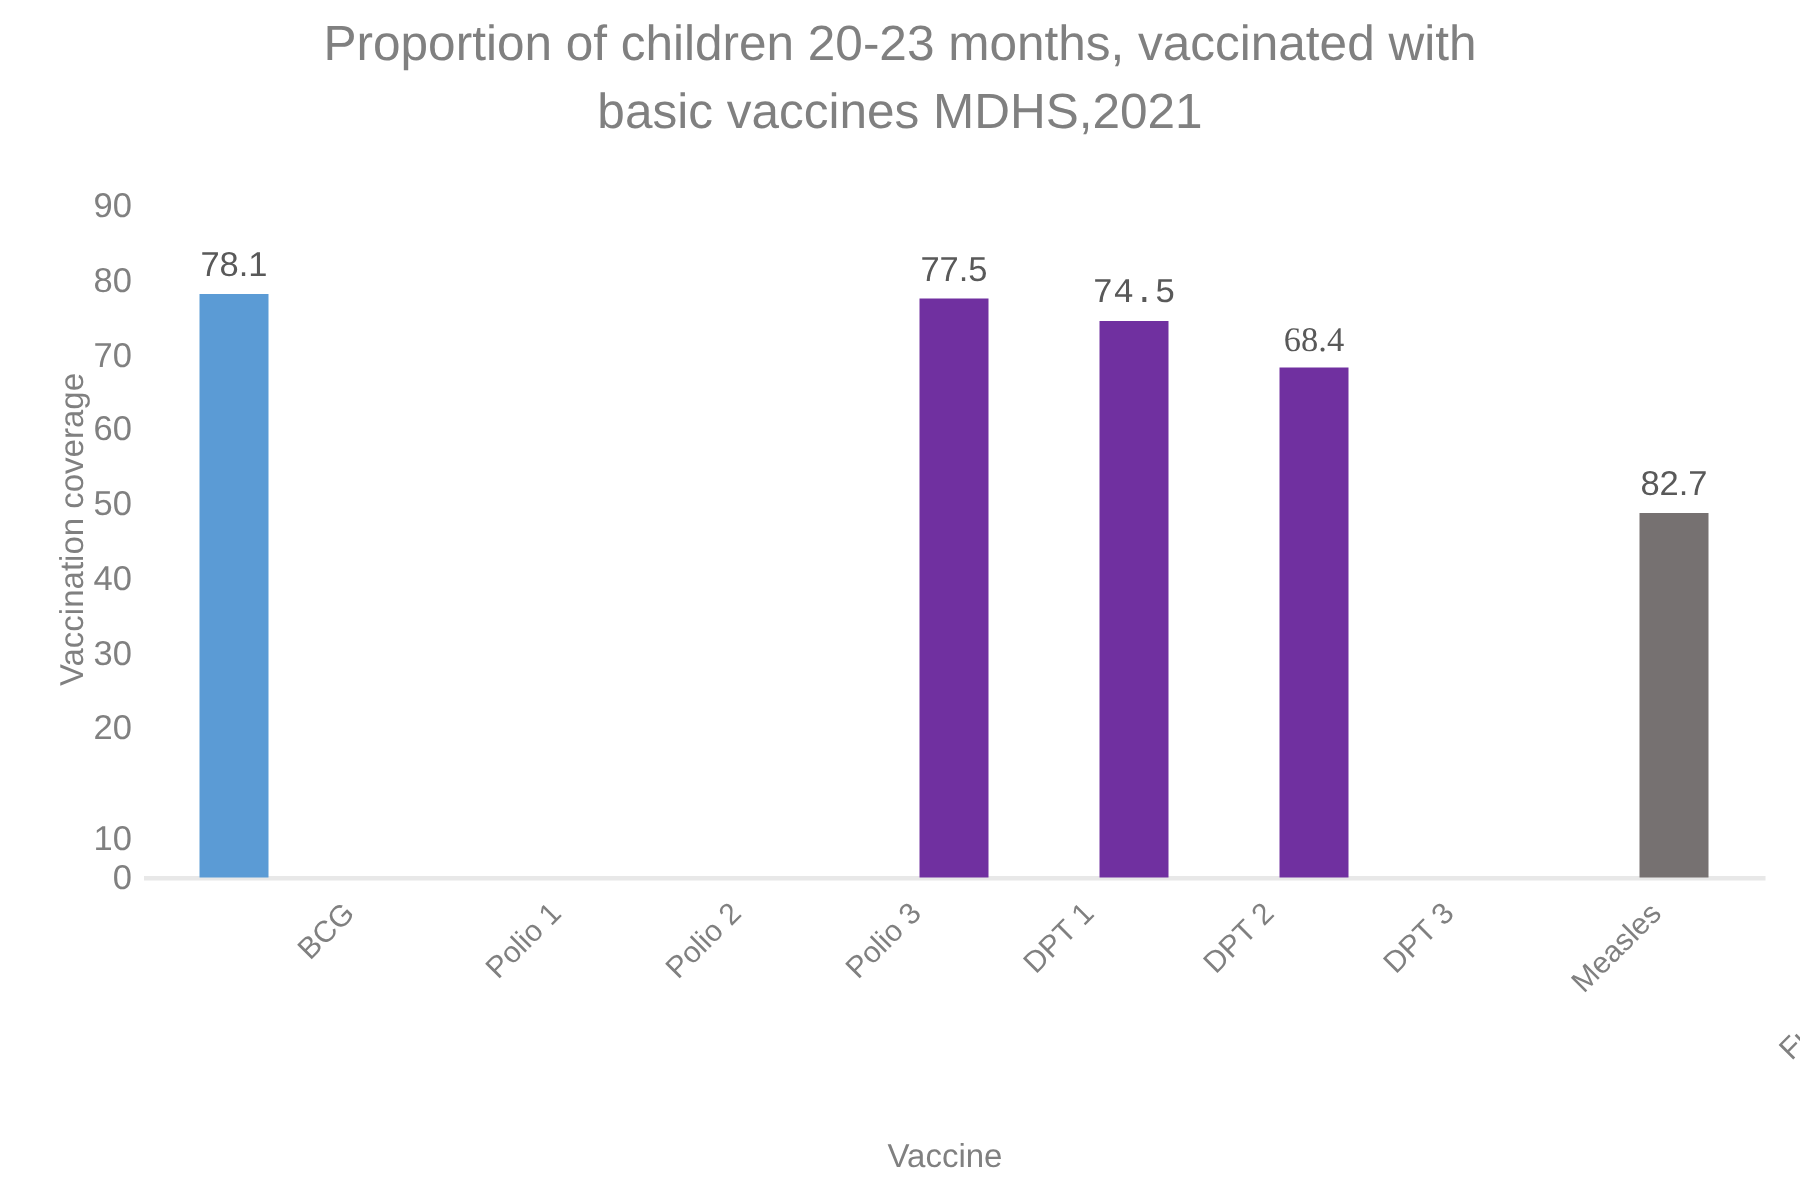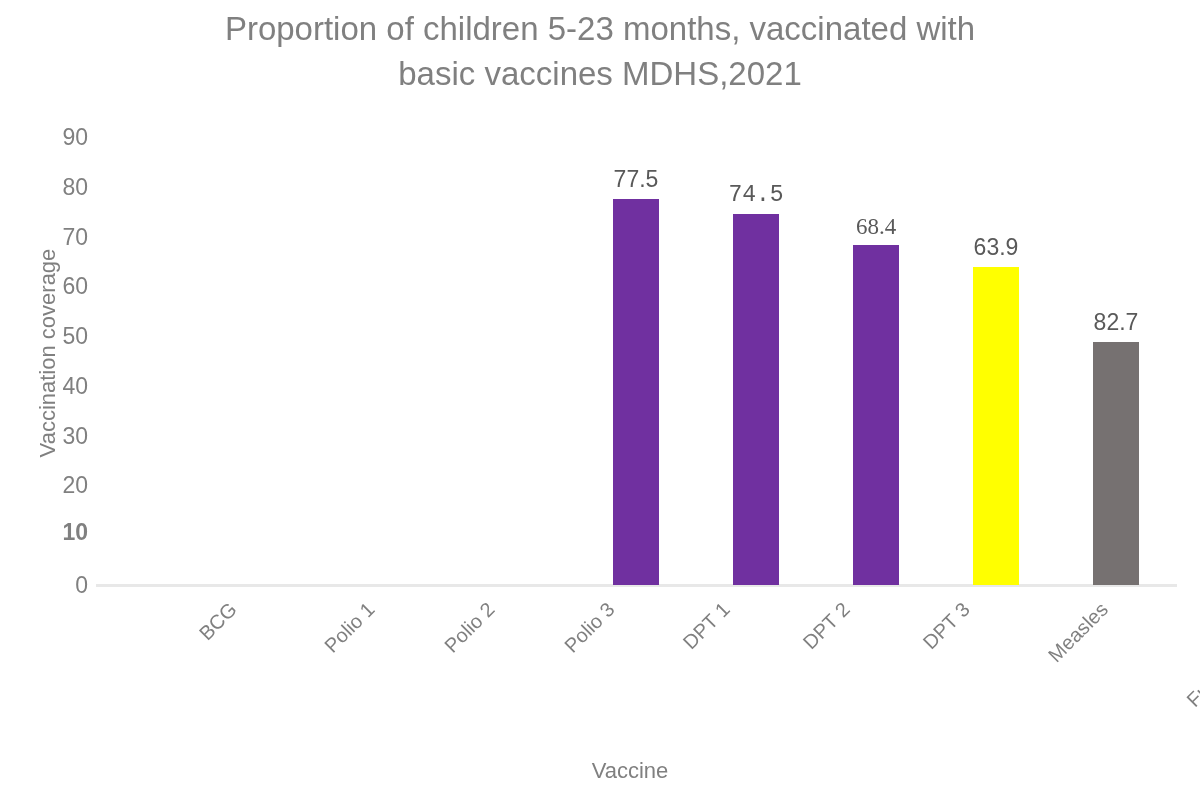--- a/index.html
+++ b/index.html
@@ -142,57 +142,57 @@
     transform-origin: right top;
     text-align: right;
     transform-box: border-box;
   }
 </style>
 </head>
 <body>
 
 <div id="chart-root">
 
-  <div class="chart-title">Proportion of children 5-23 months, vaccinated with
+  <div class="chart-title">Proportion of children 20-23 months, vaccinated with
 basic vaccines MDHS,2021</div>
 
   <div class="y-axis-title">Vaccination coverage</div>
 
   <div class="y-ticks">
       <div class="y-tick-label" style="top: 137px;">90</div>
       <div class="y-tick-label" style="top: 186.778px;">80</div>
       <div class="y-tick-label" style="top: 236.556px;">70</div>
       <div class="y-tick-label" style="top: 286.333px;">60</div>
       <div class="y-tick-label" style="top: 336.111px;">50</div>
       <div class="y-tick-label" style="top: 385.889px;">40</div>
       <div class="y-tick-label" style="top: 435.667px;">30</div>
       <div class="y-tick-label" style="top: 485.444px;">20</div>
-      <div class="y-tick-label" style="top: 532px; font-weight: bold;">10</div>
+      <div class="y-tick-label" style="top: 559px;">10</div>
       <div class="y-tick-label" style="top: 585px;">0</div>
     </div>
 
   <div class="baseline"></div>
 
   <div class="plot-area">
+      <div class="bar-slot" style="left: 0px; width: 120px;">
+        <div class="bar" title="BCG: 78.1" style="height: 388.764px; background: rgb(91, 155, 213); left: 37px;"></div>
+        <div class="bar-value" style="width: 120px; bottom: 394.764px;">78.1</div>
+      </div>
       <div class="bar-slot" style="left: 480px; width: 120px;">
         <div class="bar" title="DPT 1: 77.5" style="height: 385.778px; background: rgb(112, 48, 160); left: 37px;"></div>
         <div class="bar-value" style="width: 120px; bottom: 391.778px;">77.5</div>
       </div>
       <div class="bar-slot" style="left: 600px; width: 120px;">
         <div class="bar" title="DPT 2: 74.5" style="height: 370.844px; background: rgb(112, 48, 160); left: 37px;"></div>
         <div class="bar-value" style="width: 120px; bottom: 376.844px; font-family: Liberation Mono, monospace;">74.5</div>
       </div>
       <div class="bar-slot" style="left: 720px; width: 120px;">
         <div class="bar" title="DPT 3: 68.4" style="height: 340.48px; background: rgb(112, 48, 160); left: 37px;"></div>
         <div class="bar-value" style="width: 120px; bottom: 345px; font-family: Liberation Serif, serif;">68.4</div>
       </div>
-      <div class="bar-slot" style="left: 840px; width: 120px;">
-        <div class="bar" title="Measles: 63.9" style="height: 318.08px; background: rgb(255, 255, 0); left: 37px;"></div>
-        <div class="bar-value" style="width: 120px; bottom: 324.08px;">63.9</div>
-      </div>
       <div class="bar-slot" style="left: 960px; width: 120px;">
         <div class="bar" title="Full vaccination: 48.9" style="height: 243.413px; background: rgb(118, 113, 113); left: 37px;"></div>
         <div class="bar-value" style="width: 120px; bottom: 249.413px;">82.7</div>
       </div>
     </div>
 
   <div class="x-labels">
       <div class="x-label-slot" style="left: 0px; width: 120px;">
         <div class="x-label" style="left: 86px;">BCG</div>
       </div>

